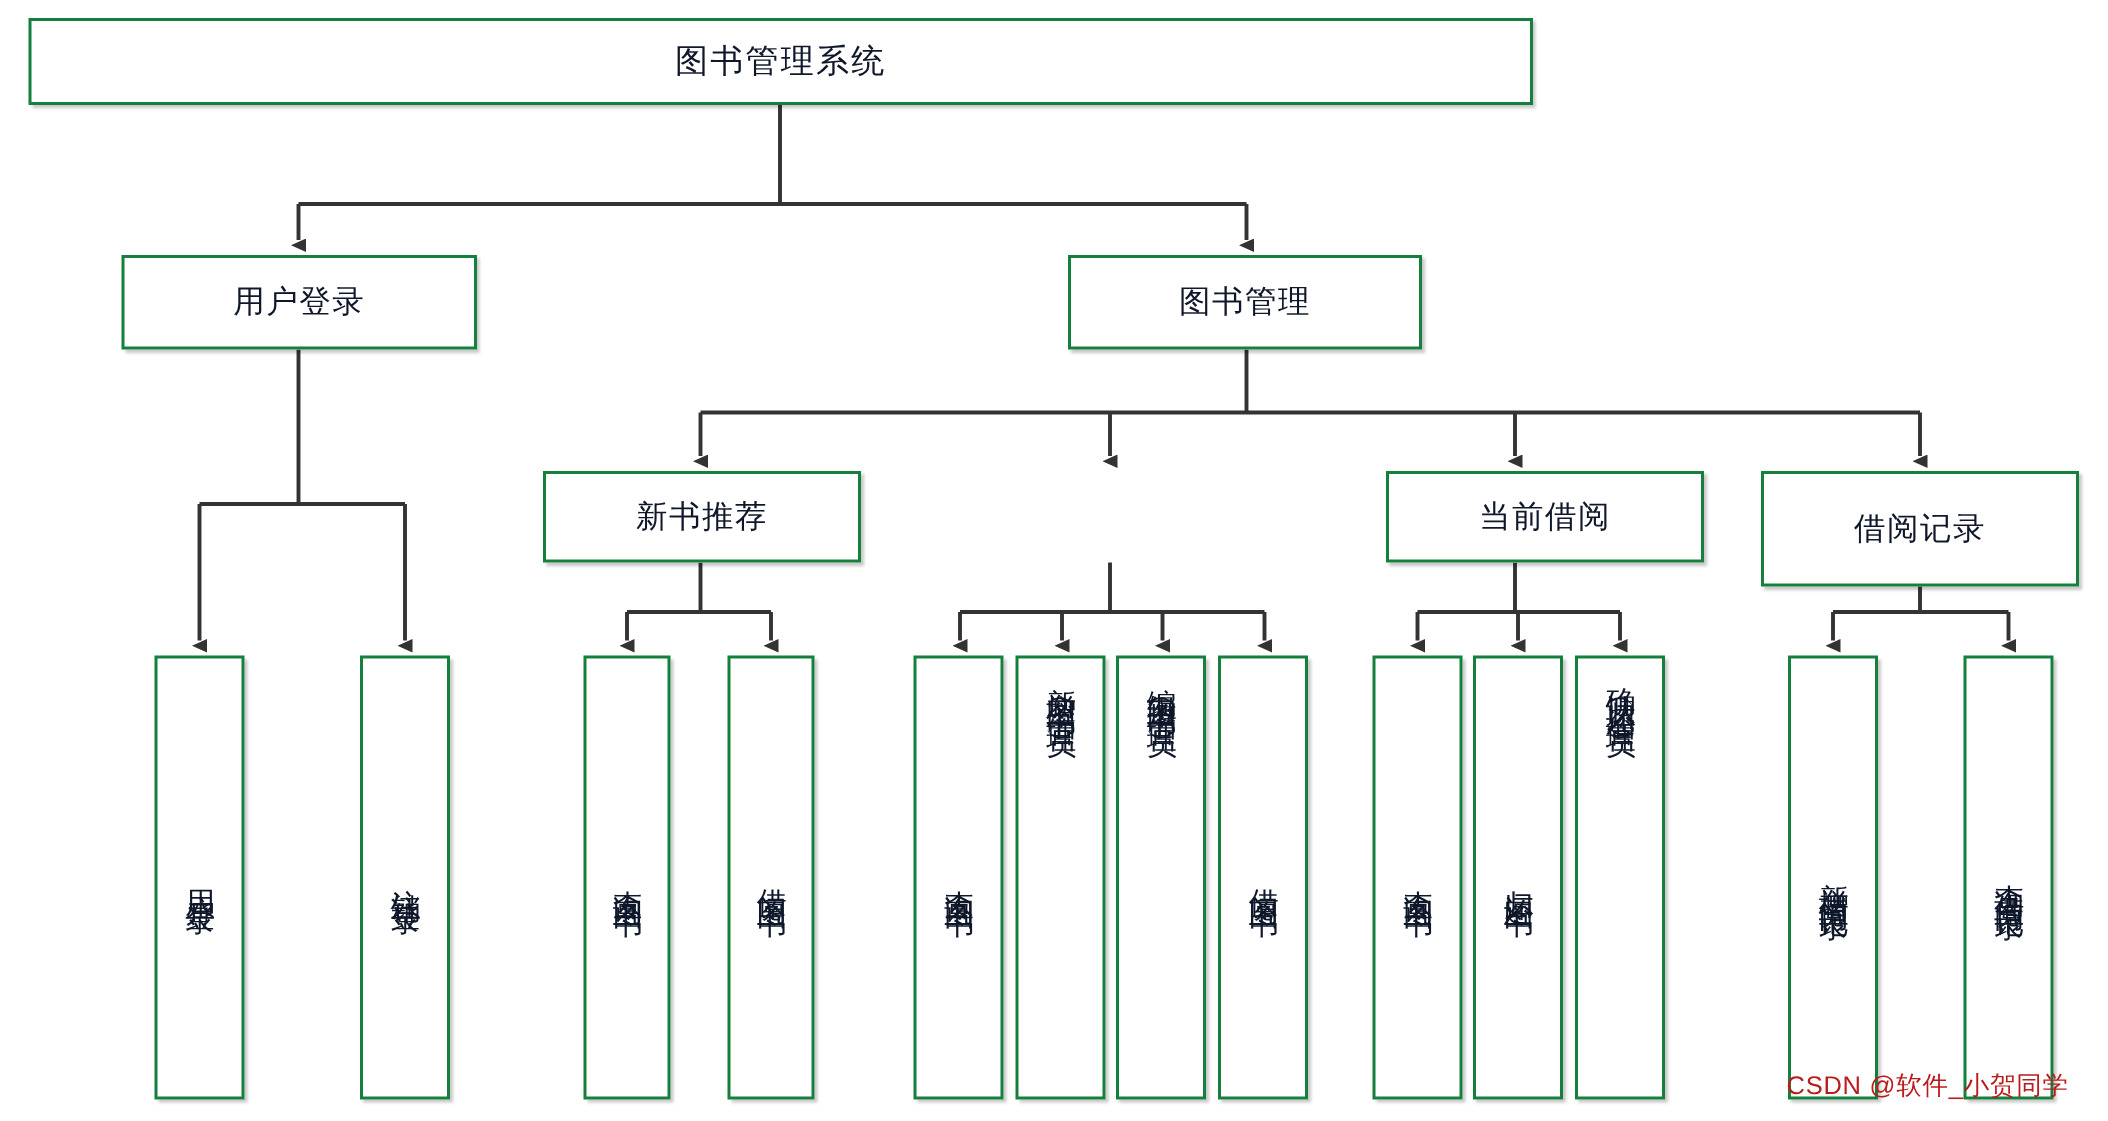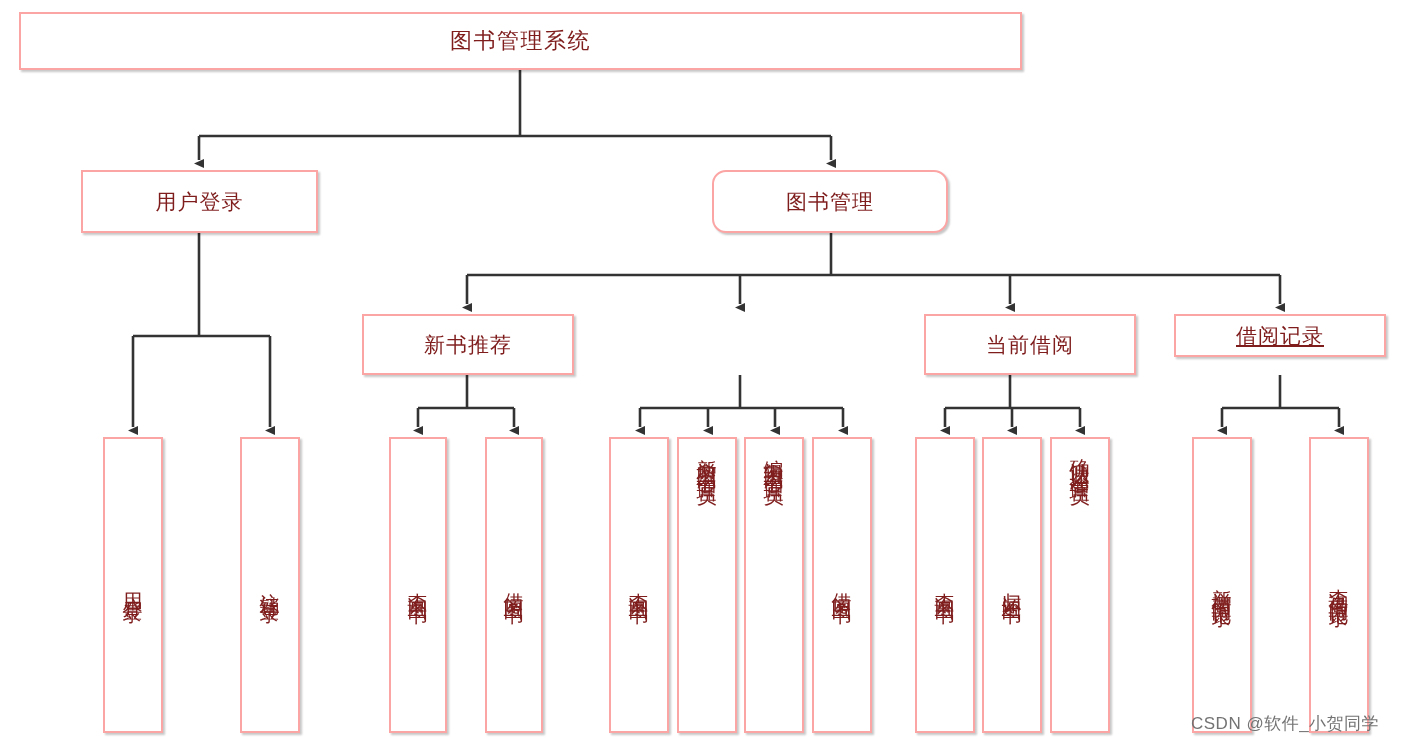--- a/index.html
+++ b/index.html
@@ -23,26 +23,26 @@
     left: 0;
     top: 0;
     width: 1405px;
     height: 747px;
     pointer-events: none;
   }
   .node {
     position: absolute;
     box-sizing: border-box;
     background: #ffffff;
-    border: 2px solid #fca5a5;
+    border: 2px solid #15803d;
     box-shadow: 2px 2px 2px rgba(0,0,0,0.22);
     display: flex;
     align-items: center;
     justify-content: center;
-    color: #7f1d1d;
+    color: #0f172a;
   }
   .node .label {
     display: block;
     text-align: center;
     line-height: 1.12;
     white-space: nowrap;
   }
   
   .node.horiz .label {
     font-size: 21px;
@@ -69,21 +69,21 @@
   }
   .node.vert.mid {
     align-items: center;
     padding-top: 0;
   }
   .watermark {
     position: absolute;
     left: 1191px;
     top: 712px;
     font-size: 17px;
-    color: #737373;
+    color: #b91c1c;
     white-space: nowrap;
     letter-spacing: 0.5px;
   }
 </style>
 </head>
 <body>
 
 <div id="canvas">
 
   <svg class="wires" viewBox="0 0 1405 747" xmlns="http://www.w3.org/2000/svg">
@@ -136,31 +136,31 @@
     </g>
   </svg>
 
   <div class="node horiz root" style="left:19px; top:12px; width:1003px; height:58px;">
     <span class="label">图书管理系统</span>
   </div>
 
   <div class="node horiz" style="left:81px; top:170px; width:237px; height:63px;">
     <span class="label">用户登录</span>
   </div>
-  <div class="node horiz" style="left:712px; top:170px; width:236px; height:63px;border-radius:14px;">
+  <div class="node horiz" style="left:712px; top:170px; width:236px; height:63px;">
     <span class="label">图书管理</span>
   </div>
 
   <div class="node horiz" style="left:362px; top:314px; width:212px; height:61px;">
     <span class="label">新书推荐</span>
   </div>
   <div class="node horiz" style="left:904px; top:314px; width:212px; height:61px;margin-left:20px;">
     <span class="label">当前借阅</span>
   </div>
-  <div class="node horiz" style="left:1174px; top:314px; width:212px; height:43px;text-decoration:underline;">
+  <div class="node horiz" style="left:1174px; top:314px; width:212px; height:77px;">
     <span class="label">借阅记录</span>
   </div>
 
   <div class="node vert mid" style="left:103px; top:437px; width:60px; height:296px;">
     <span class="label">用户登录</span>
   </div>
   <div class="node vert mid" style="left:240px; top:437px; width:60px; height:296px;">
     <span class="label">注销登录</span>
   </div>
 

